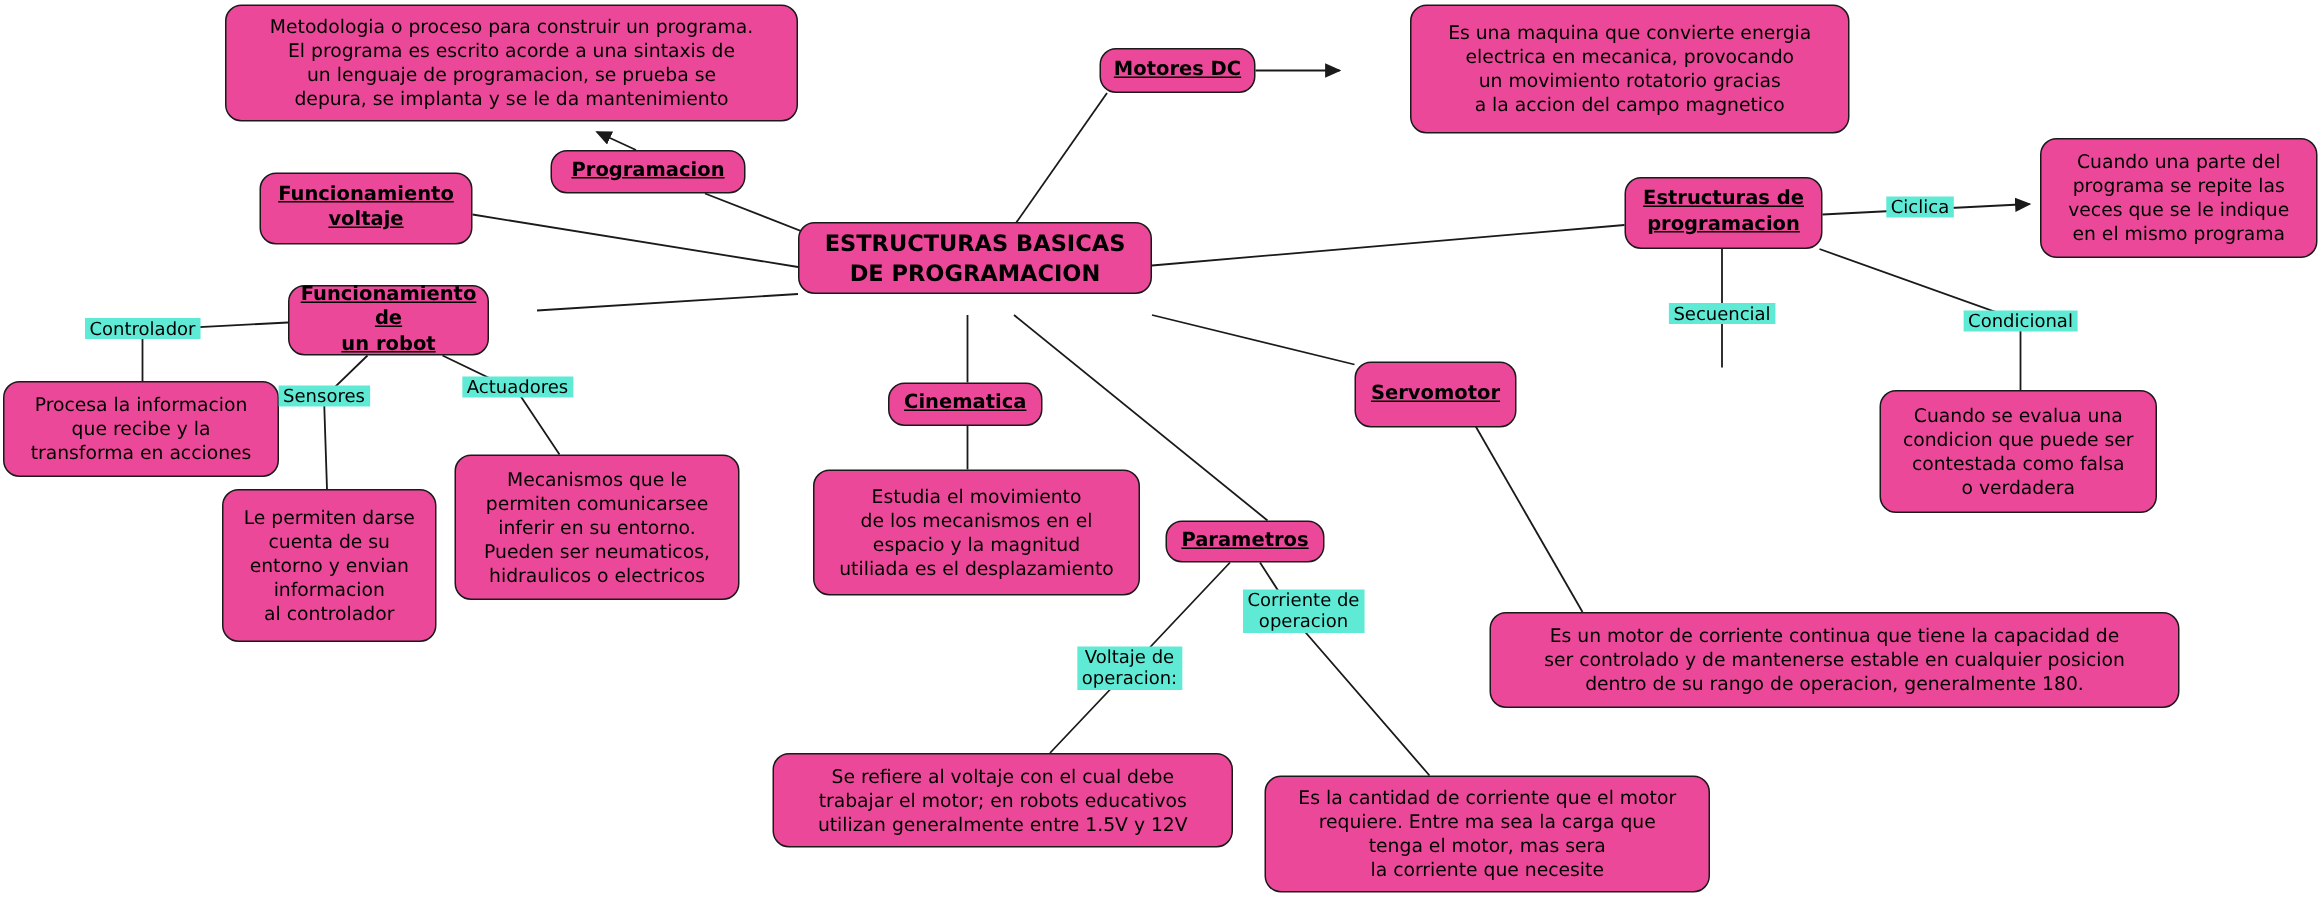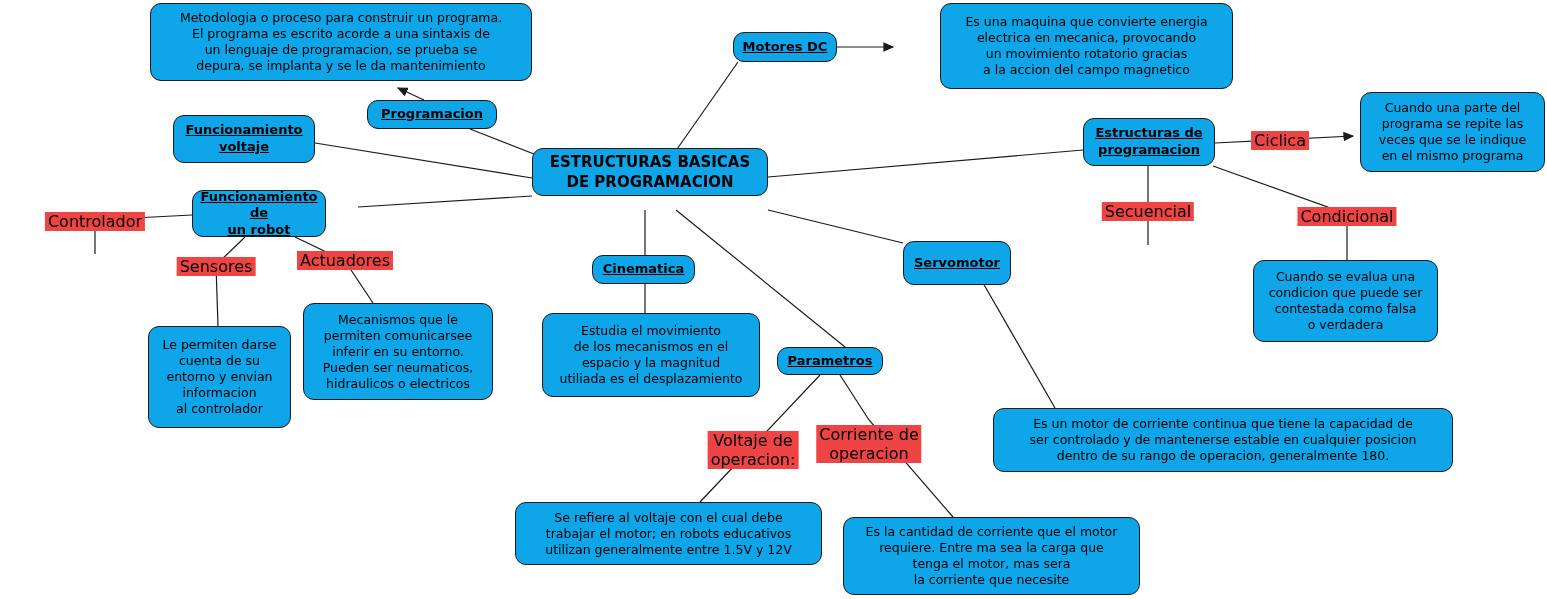--- a/index.html
+++ b/index.html
@@ -6,29 +6,29 @@
   .canvas {
     position:relative; width:1547px; height:599px; background:#ffffff;
     font-family:"DejaVu Sans", sans-serif; overflow:hidden; color:#000;
   }
   .edges { position:absolute; left:0; top:0; }
   .edges line, .edges polyline { stroke:#1a1a1a; stroke-width:1.2; fill:none; }
   .box {
     position:absolute; box-sizing:border-box;
     display:flex; align-items:center; justify-content:center;
     text-align:center; white-space:pre-line;
-    background:#0ea5e9; border:1.5px solid #1a1a1a; border-radius:11px;
+    background:#ec4899; border:1.5px solid #1a1a1a; border-radius:11px;
     font-size:12.5px; line-height:1.28; padding:2px 6px;
   }
   .concept { font-weight:bold; text-decoration:underline; font-size:13px; }
   .title-node { font-weight:bold; text-decoration:none; font-size:15px; line-height:1.35; }
   .link-label {
     position:absolute; transform:translateX(-50%);
-    background:#ef4444; text-align:center; white-space:pre-line;
-    font-size:16px; line-height:1.2; padding:0 3px;
+    background:#5eead4; text-align:center; white-space:pre-line;
+    font-size:12px; line-height:1.2; padding:0 3px;
   }
 </style>
 </head>
 <body>
 
 <div class="canvas">
 
   <svg class="edges" width="1547" height="599">
     <defs>
       <marker id="arr" markerWidth="10" markerHeight="8" refX="8" refY="4" orient="auto">
@@ -80,20 +80,23 @@
 un movimiento rotatorio gracias
 a la accion del campo magnetico</div>
   <div class="box" style="left:1360px;top:92px;width:185px;height:80px">Cuando una parte del
 programa se repite las
 veces que se le indique
 en el mismo programa</div>
   <div class="box" style="left:1253px;top:260px;width:185px;height:82px">Cuando se evalua una
 condicion que puede ser
 contestada como falsa
 o verdadera</div>
+  <div class="box" style="left:2px;top:254px;width:184px;height:64px">Procesa la informacion
+que recibe y la
+transforma en acciones</div>
   <div class="box" style="left:148px;top:326px;width:143px;height:102px">Le permiten darse
 cuenta de su
 entorno y envian
 informacion
 al controlador</div>
   <div class="box" style="left:303px;top:303px;width:190px;height:97px">Mecanismos que le
 permiten comunicarsee
 inferir en su entorno.
 Pueden ser neumaticos,
 hidraulicos o electricos</div>
@@ -113,16 +116,16 @@
 la corriente que necesite</div>
 
   <div class="link-label" style="left:95px;top:212px">Controlador</div>
   <div class="link-label" style="left:216px;top:257px">Sensores</div>
   <div class="link-label" style="left:345px;top:251px">Actuadores</div>
   <div class="link-label" style="left:1280px;top:131px">Ciclica</div>
   <div class="link-label" style="left:1148px;top:202px">Secuencial</div>
   <div class="link-label" style="left:1347px;top:207px">Condicional</div>
   <div class="link-label" style="left:753px;top:431px">Voltaje de
 operacion:</div>
-  <div class="link-label" style="left:869px;top:425px">Corriente de
+  <div class="link-label" style="left:869px;top:393px">Corriente de
 operacion</div>
 
 </div>
 
 </body></html>

